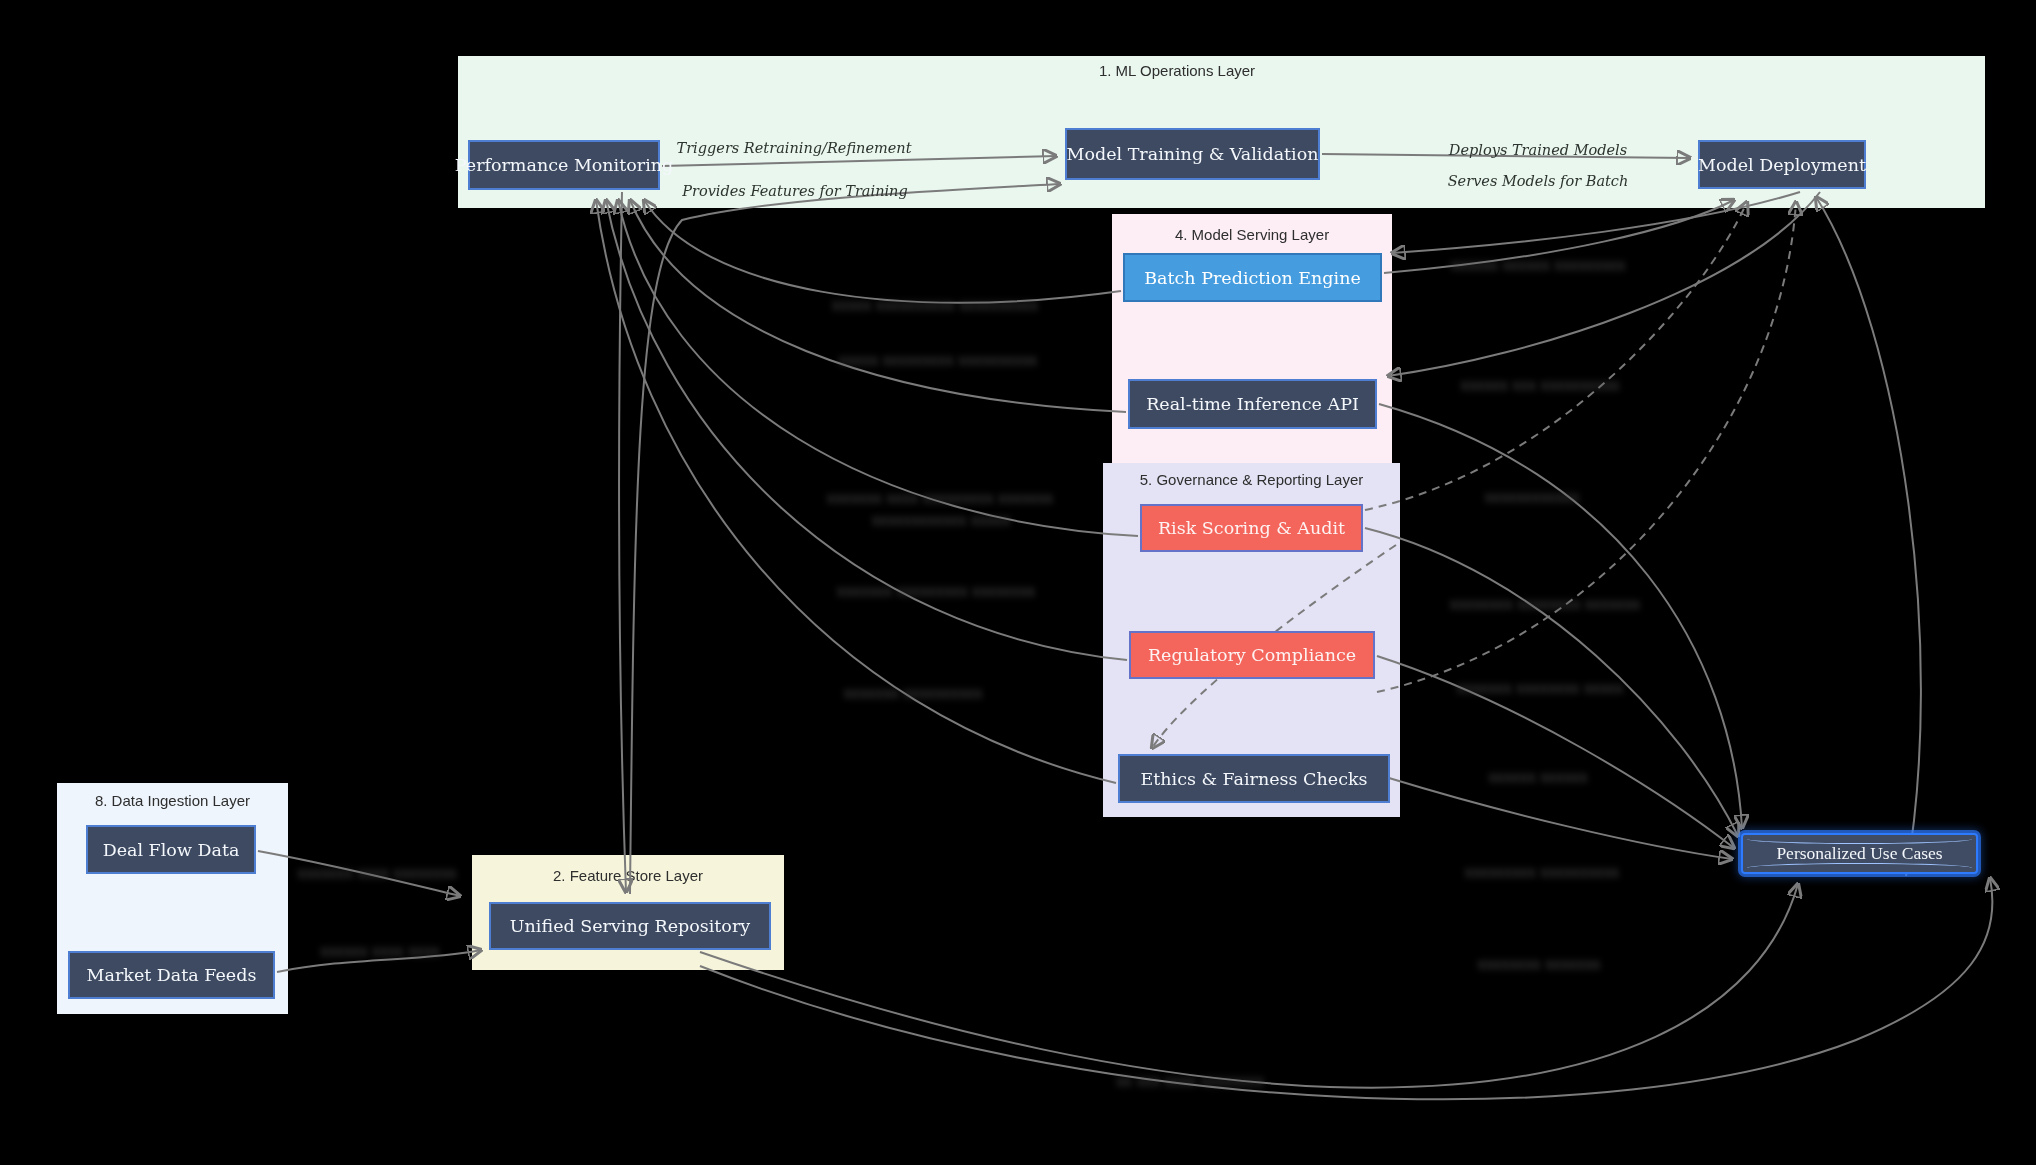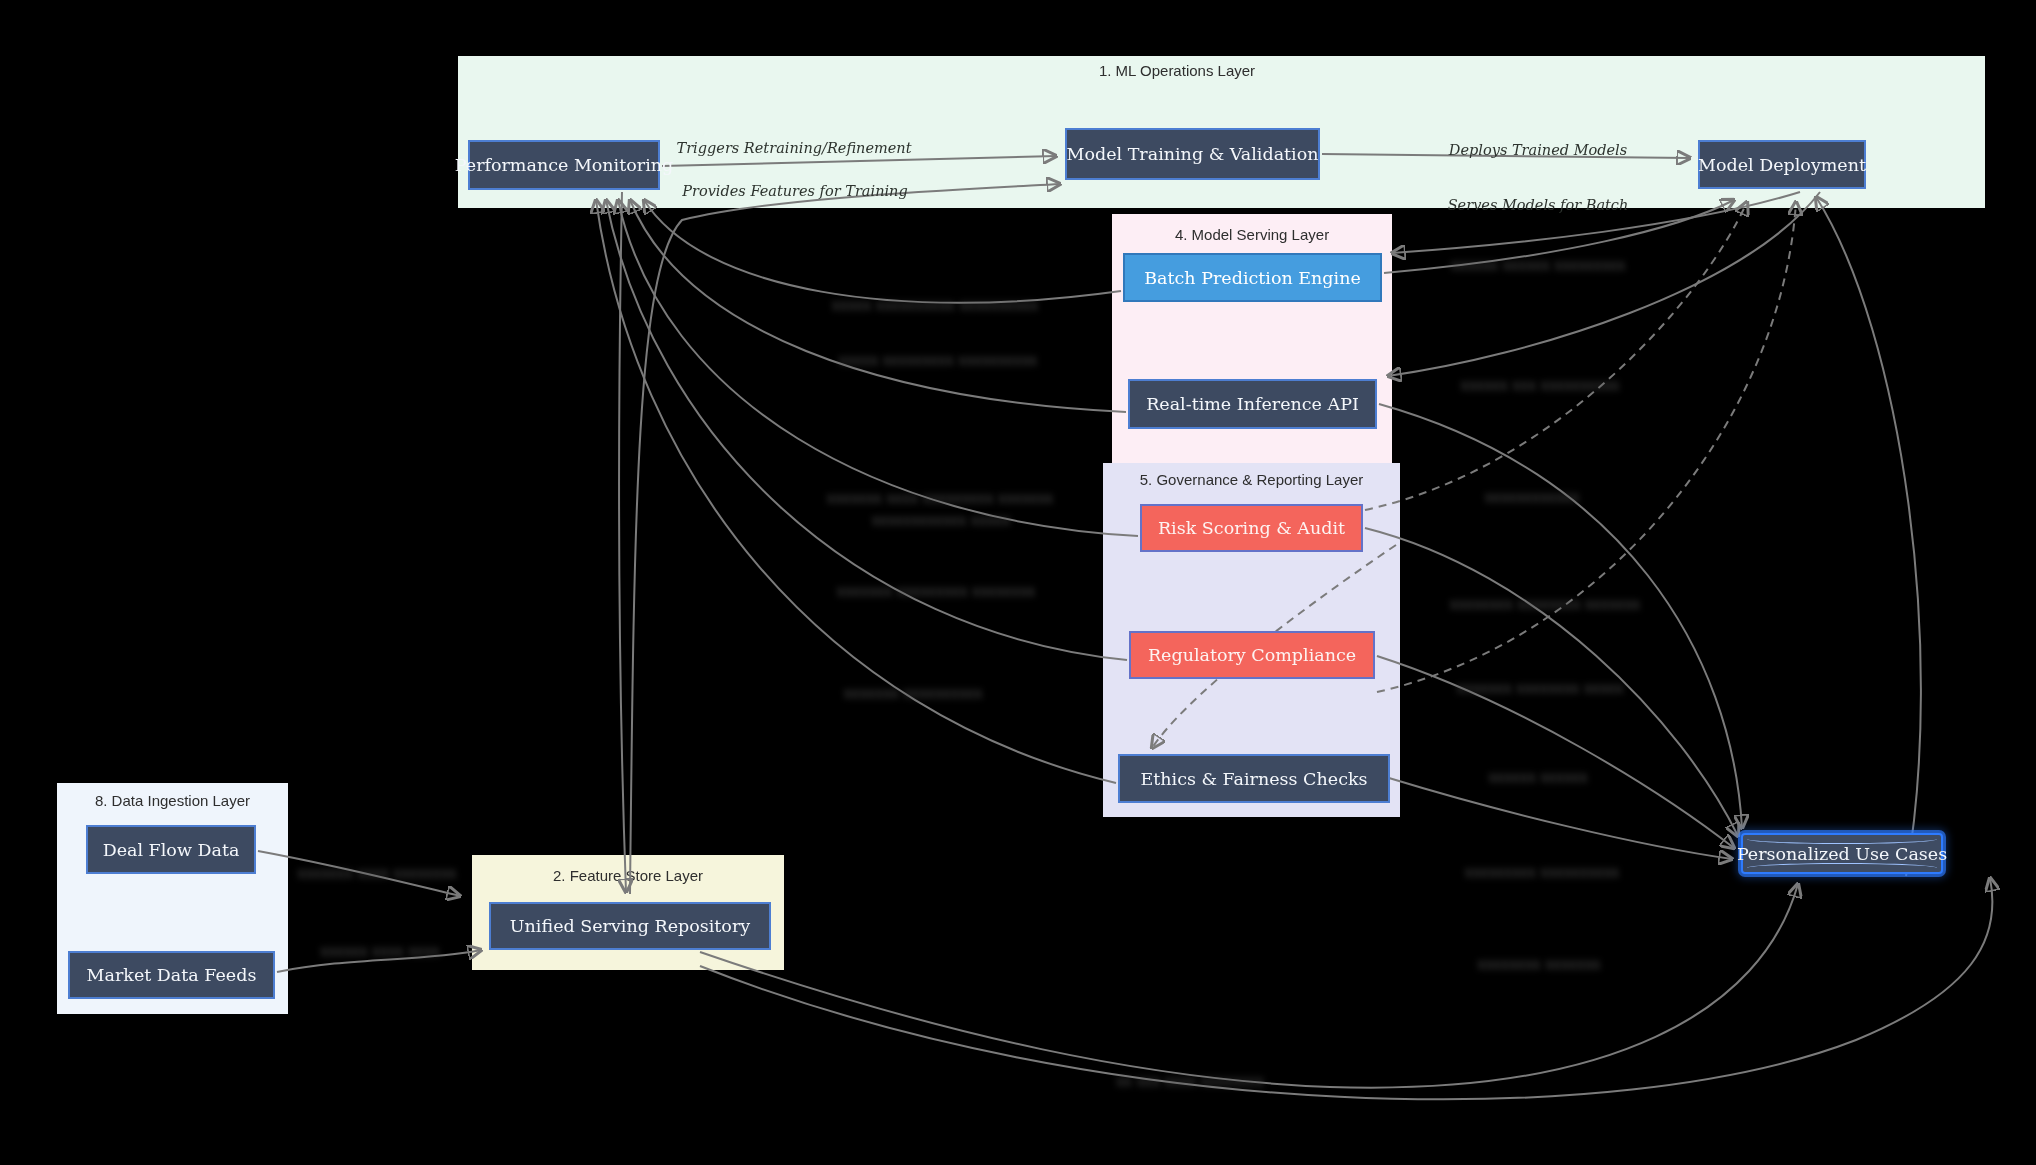--- a/index.html
+++ b/index.html
@@ -106,28 +106,28 @@
   </div>
   <div class="node" style="left:86px;top:825px;width:170px;height:49px;">
     <span>Deal Flow Data</span>
   </div>
   <div class="node" style="left:68px;top:951px;width:207px;height:48px;">
     <span>Market Data Feeds</span>
   </div>
   <div class="node" style="left:489px;top:902px;width:282px;height:48px;">
     <span>Unified Serving Repository</span>
   </div>
-  <div class="node puc" style="left:1741px;top:833px;width:202px;height:41px;">
+  <div class="node puc" style="left:1741px;top:833px;width:237px;height:41px;font-family:Liberation Serif, serif;">
     <span>Personalized Use Cases</span>
   </div>
 
   <div class="elabel" style="left:794px;top:148px;">Triggers Retraining/Refinement</div>
   <div class="elabel" style="left:795px;top:191px;">Provides Features for Training</div>
   <div class="elabel" style="left:1538px;top:150px;">Deploys Trained Models</div>
-  <div class="elabel" style="left:1538px;top:205px;">Serves Models for Batch</div>
+  <div class="elabel" style="left:1538px;top:181px;">Serves Models for Batch</div>
 
   <div class="blabel" style="left:935px;top:305px;">xxxxx xxxxxxxxxx xxxxxxxxxx</div>
   <div class="blabel" style="left:938px;top:360px;">xxxxx xxxxxxxxx xxxxxxxxxx</div>
   <div class="blabel" style="left:940px;top:498px;">xxxxxxx xxxx xxxxxxxxx xxxxxxx</div>
   <div class="blabel" style="left:941px;top:520px;">xxxxxxxxxxxx xxxxx</div>
   <div class="blabel" style="left:936px;top:591px;">xxxxxxx xxxxxxxxx xxxxxxxx</div>
   <div class="blabel" style="left:913px;top:693px;">xxxxxxx xxxxxxxxxx</div>
   <div class="blabel" style="left:377px;top:873px;">xxxxxxx xxxx xxxxxxxx</div>
   <div class="blabel" style="left:380px;top:951px;">xxxxxx xxxx xxxx</div>
   <div class="blabel" style="left:1190px;top:1081px;">xx xxx xxxx xxxxxxxx</div>

